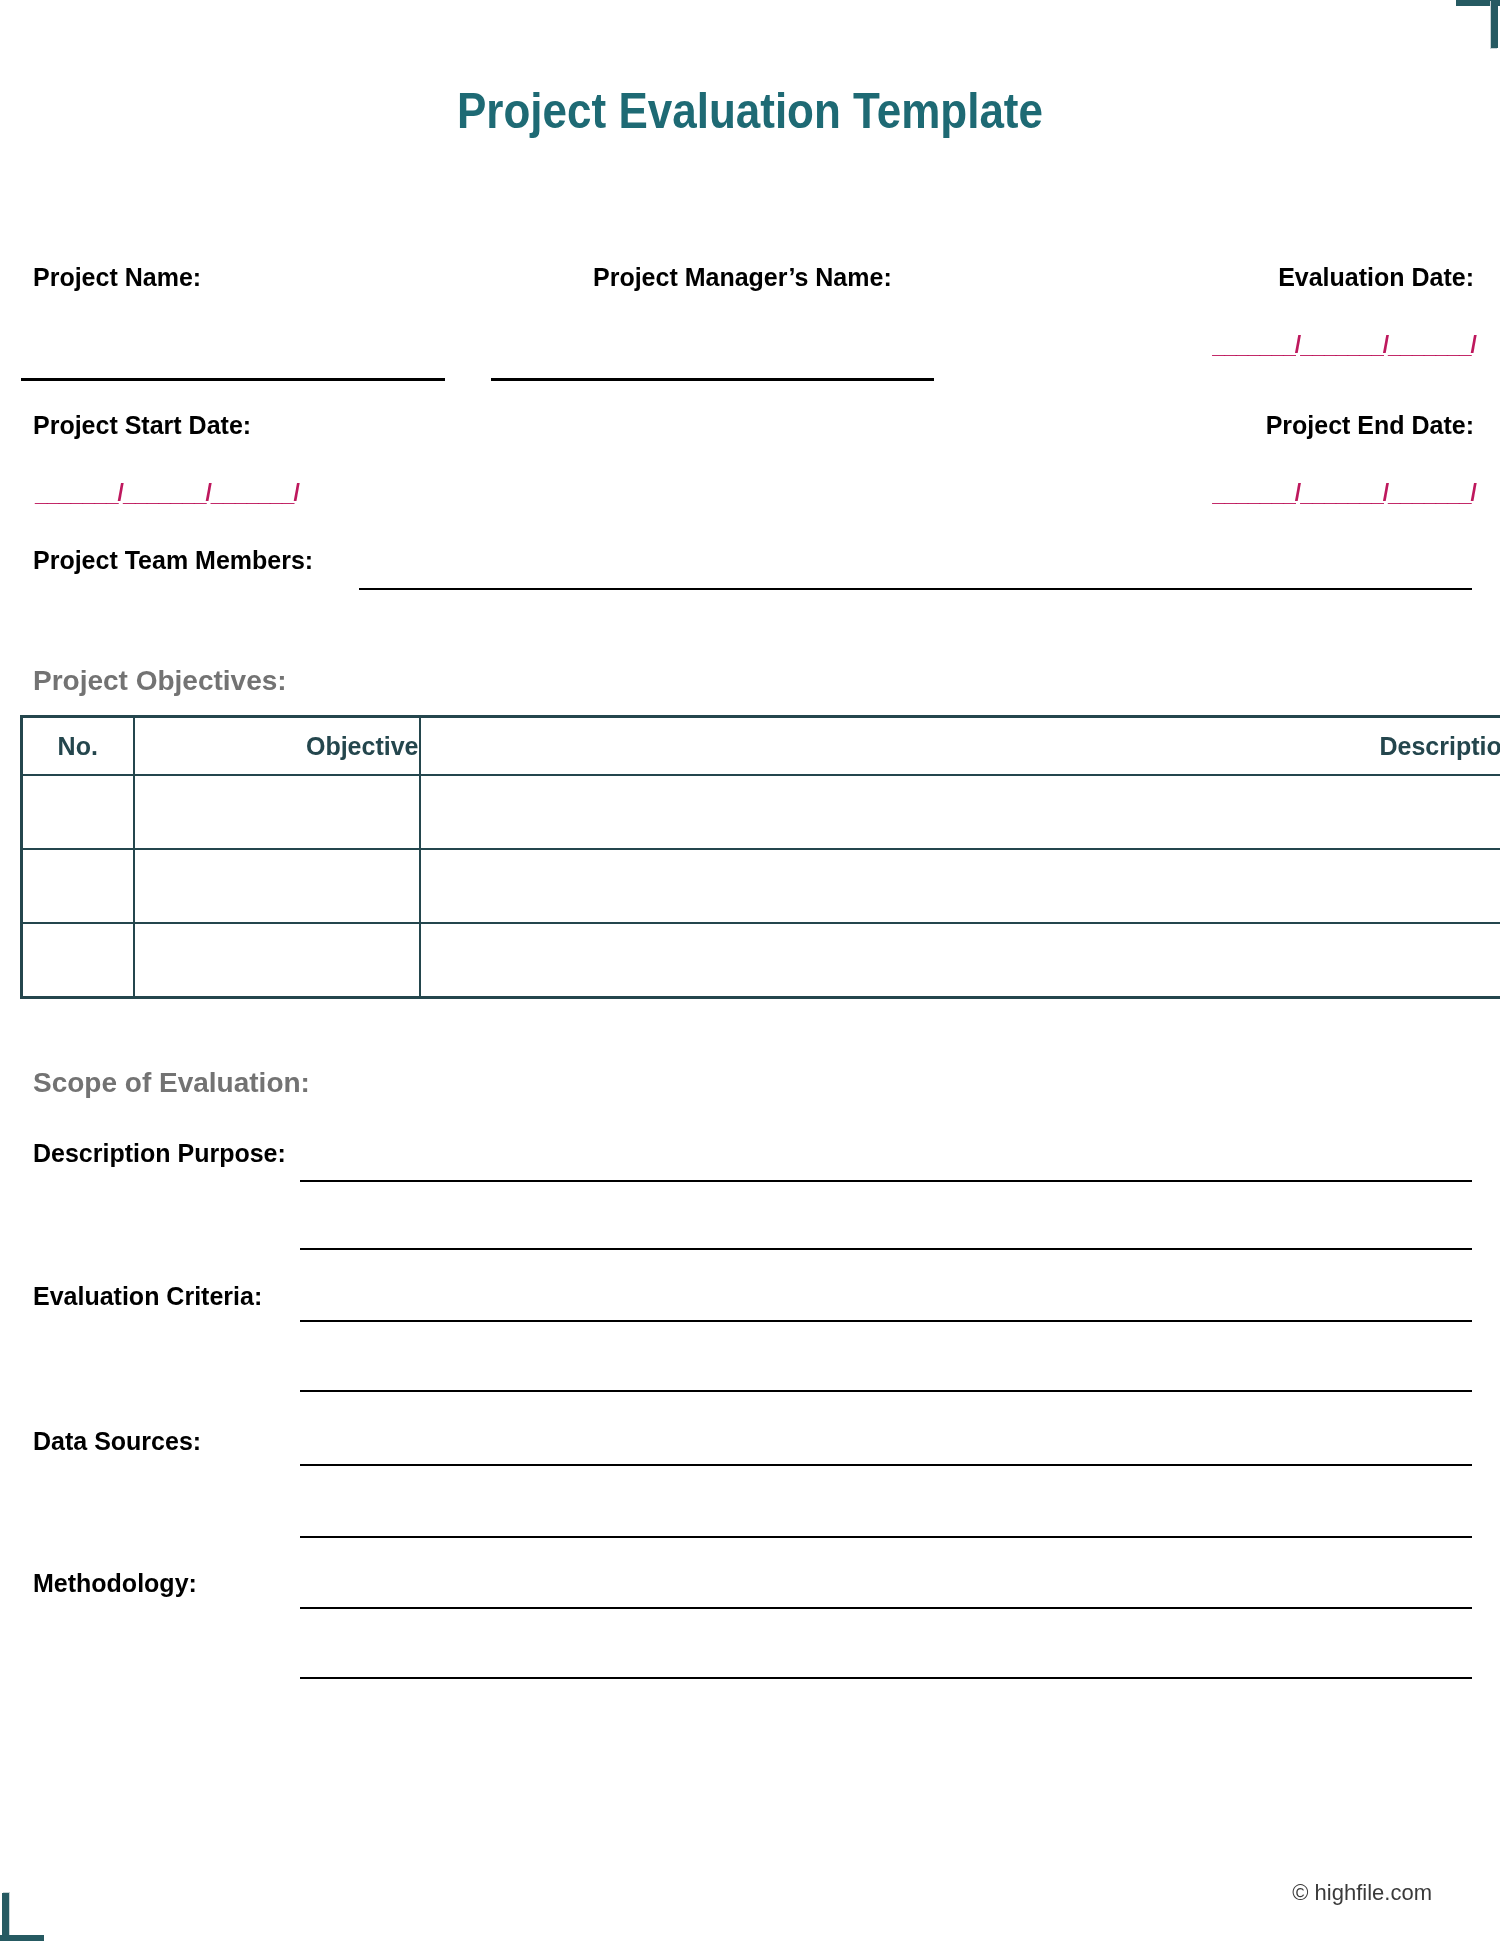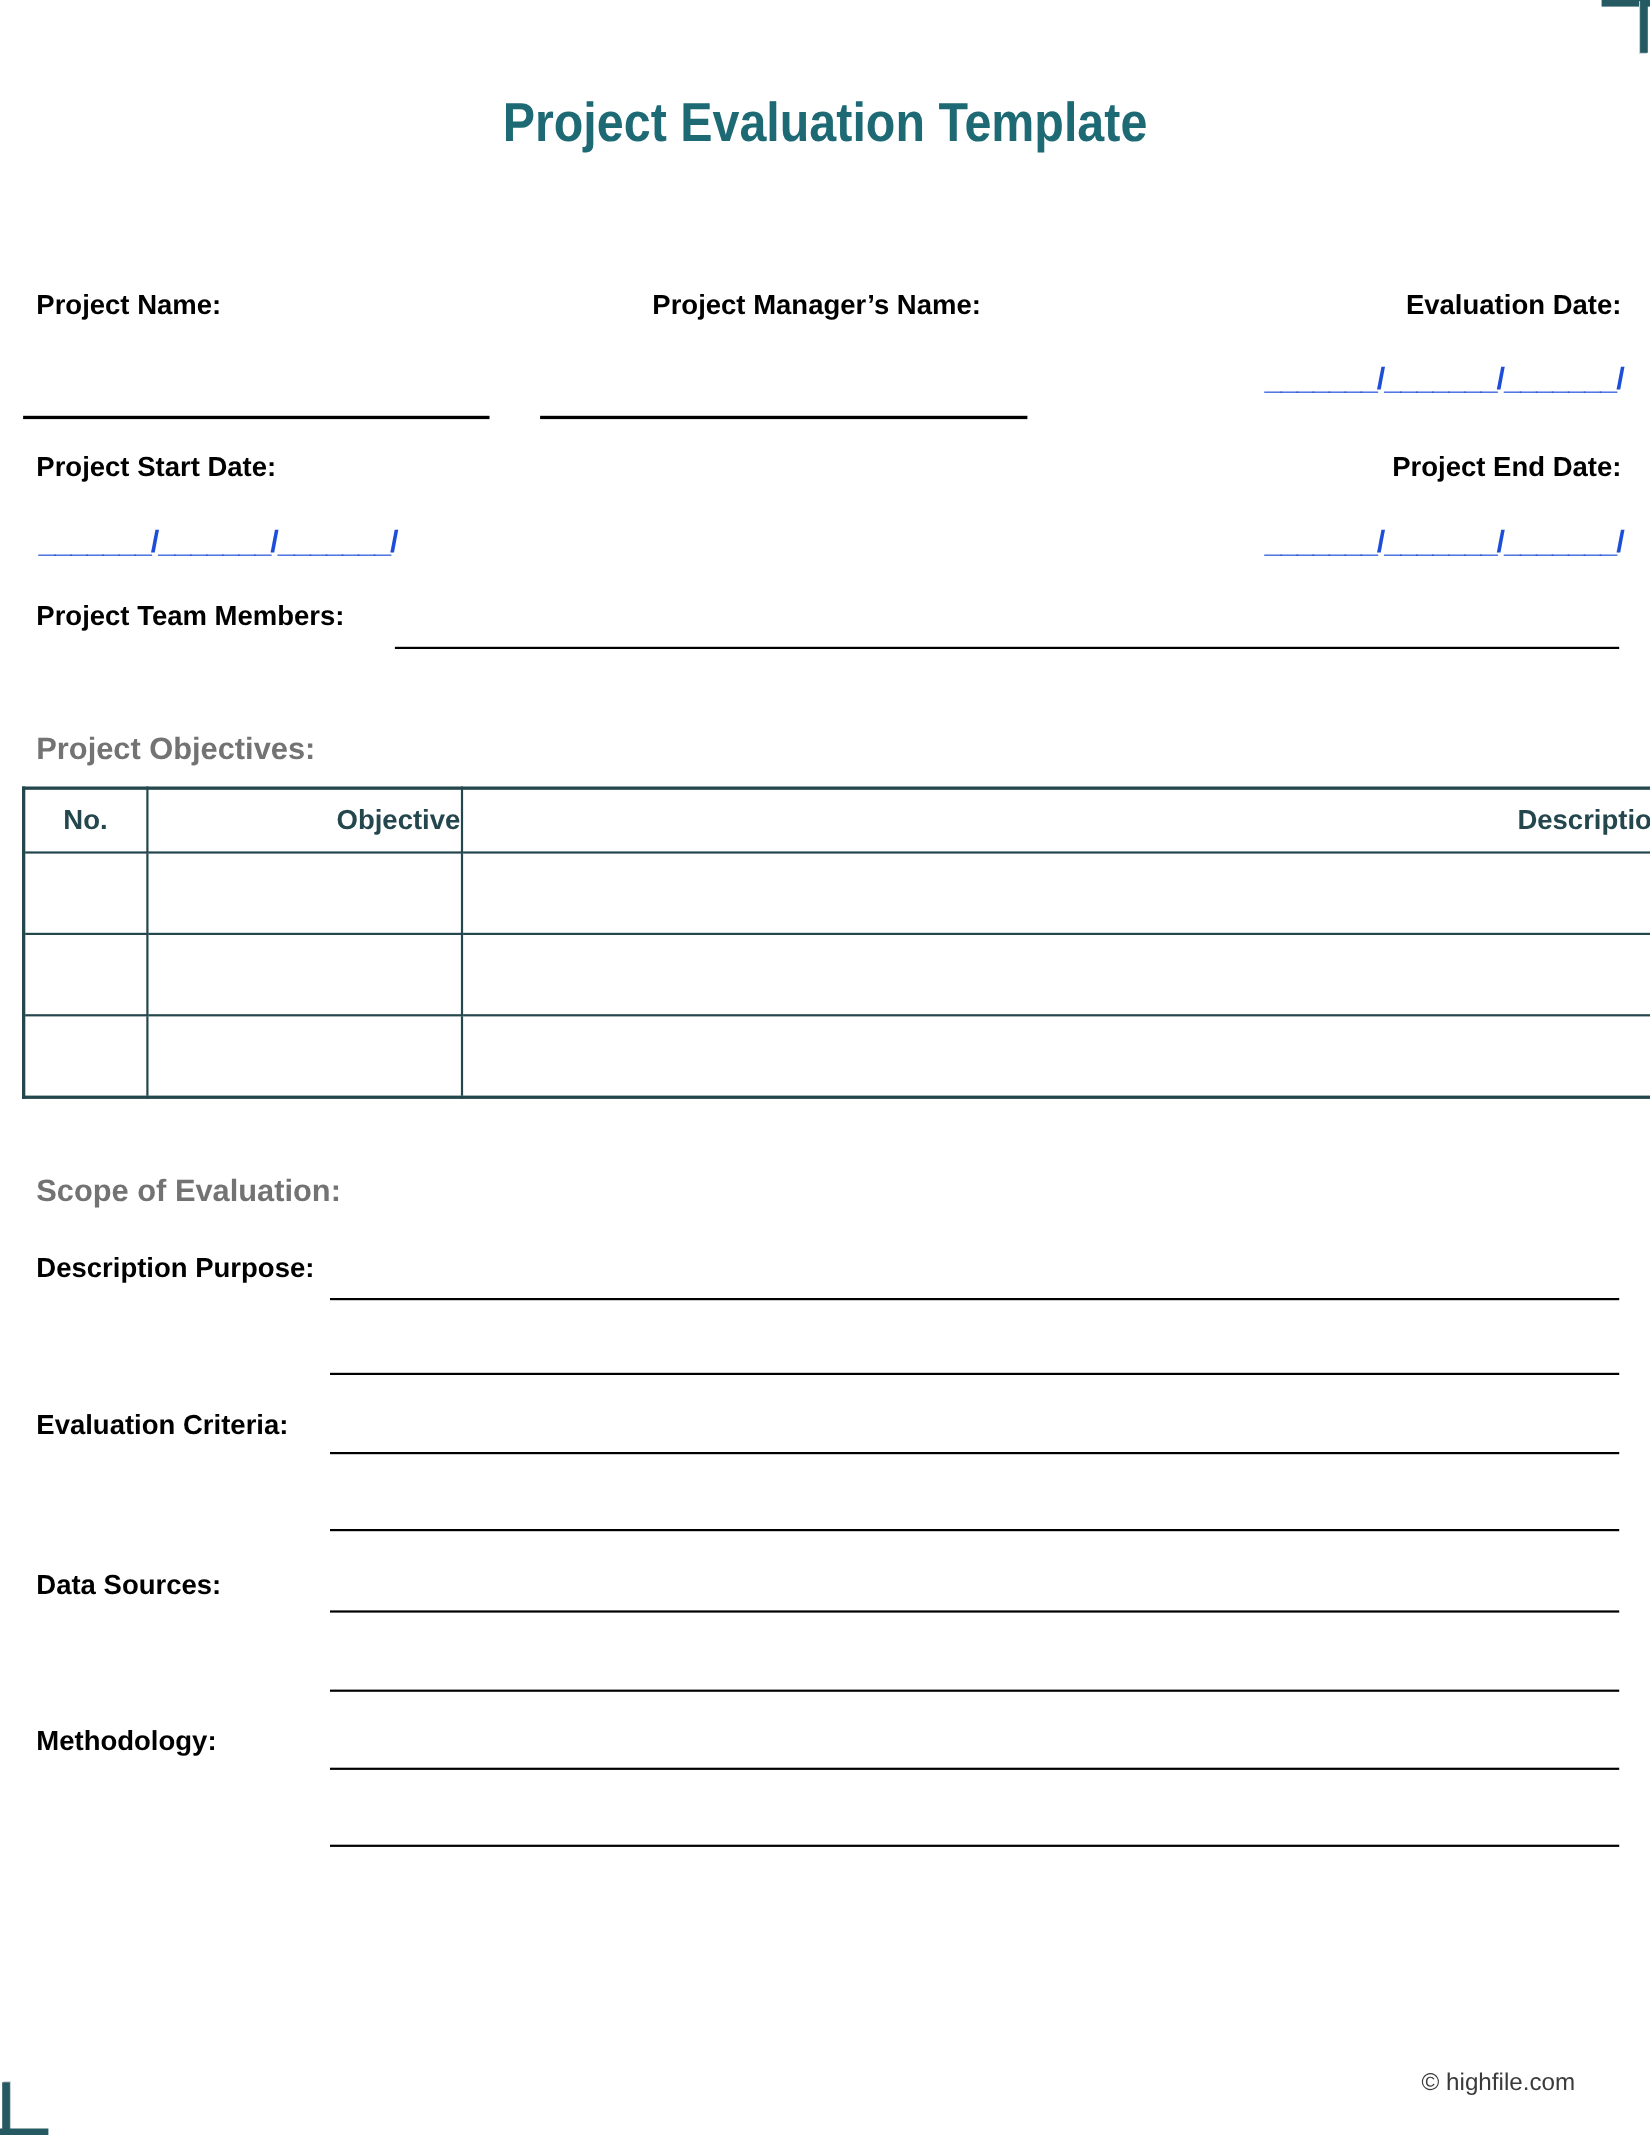--- a/index.html
+++ b/index.html
@@ -30,21 +30,21 @@
     transform: scaleX(0.88);
     letter-spacing: 0px;
     white-space: nowrap;
   }
 
   .label {
     font-size: 25px; font-weight: bold; color: #000000;
     white-space: nowrap; line-height: 30px;
   }
   .blank {
-    font-size: 28px; font-weight: bold; color: #1d4ed8;
+    font-size: 23px; font-weight: bold; color: #be185d;
     white-space: nowrap; line-height: 30px; letter-spacing: -1px;
   }
   .right-align { text-align: right; }
 
   .fill-line { position: absolute; background: #000000; height: 3px; }
   .thin { height: 2px; }
 
   .section-heading {
     font-size: 28px; font-weight: bold;
     color: #737373; white-space: nowrap; line-height: 34px;

